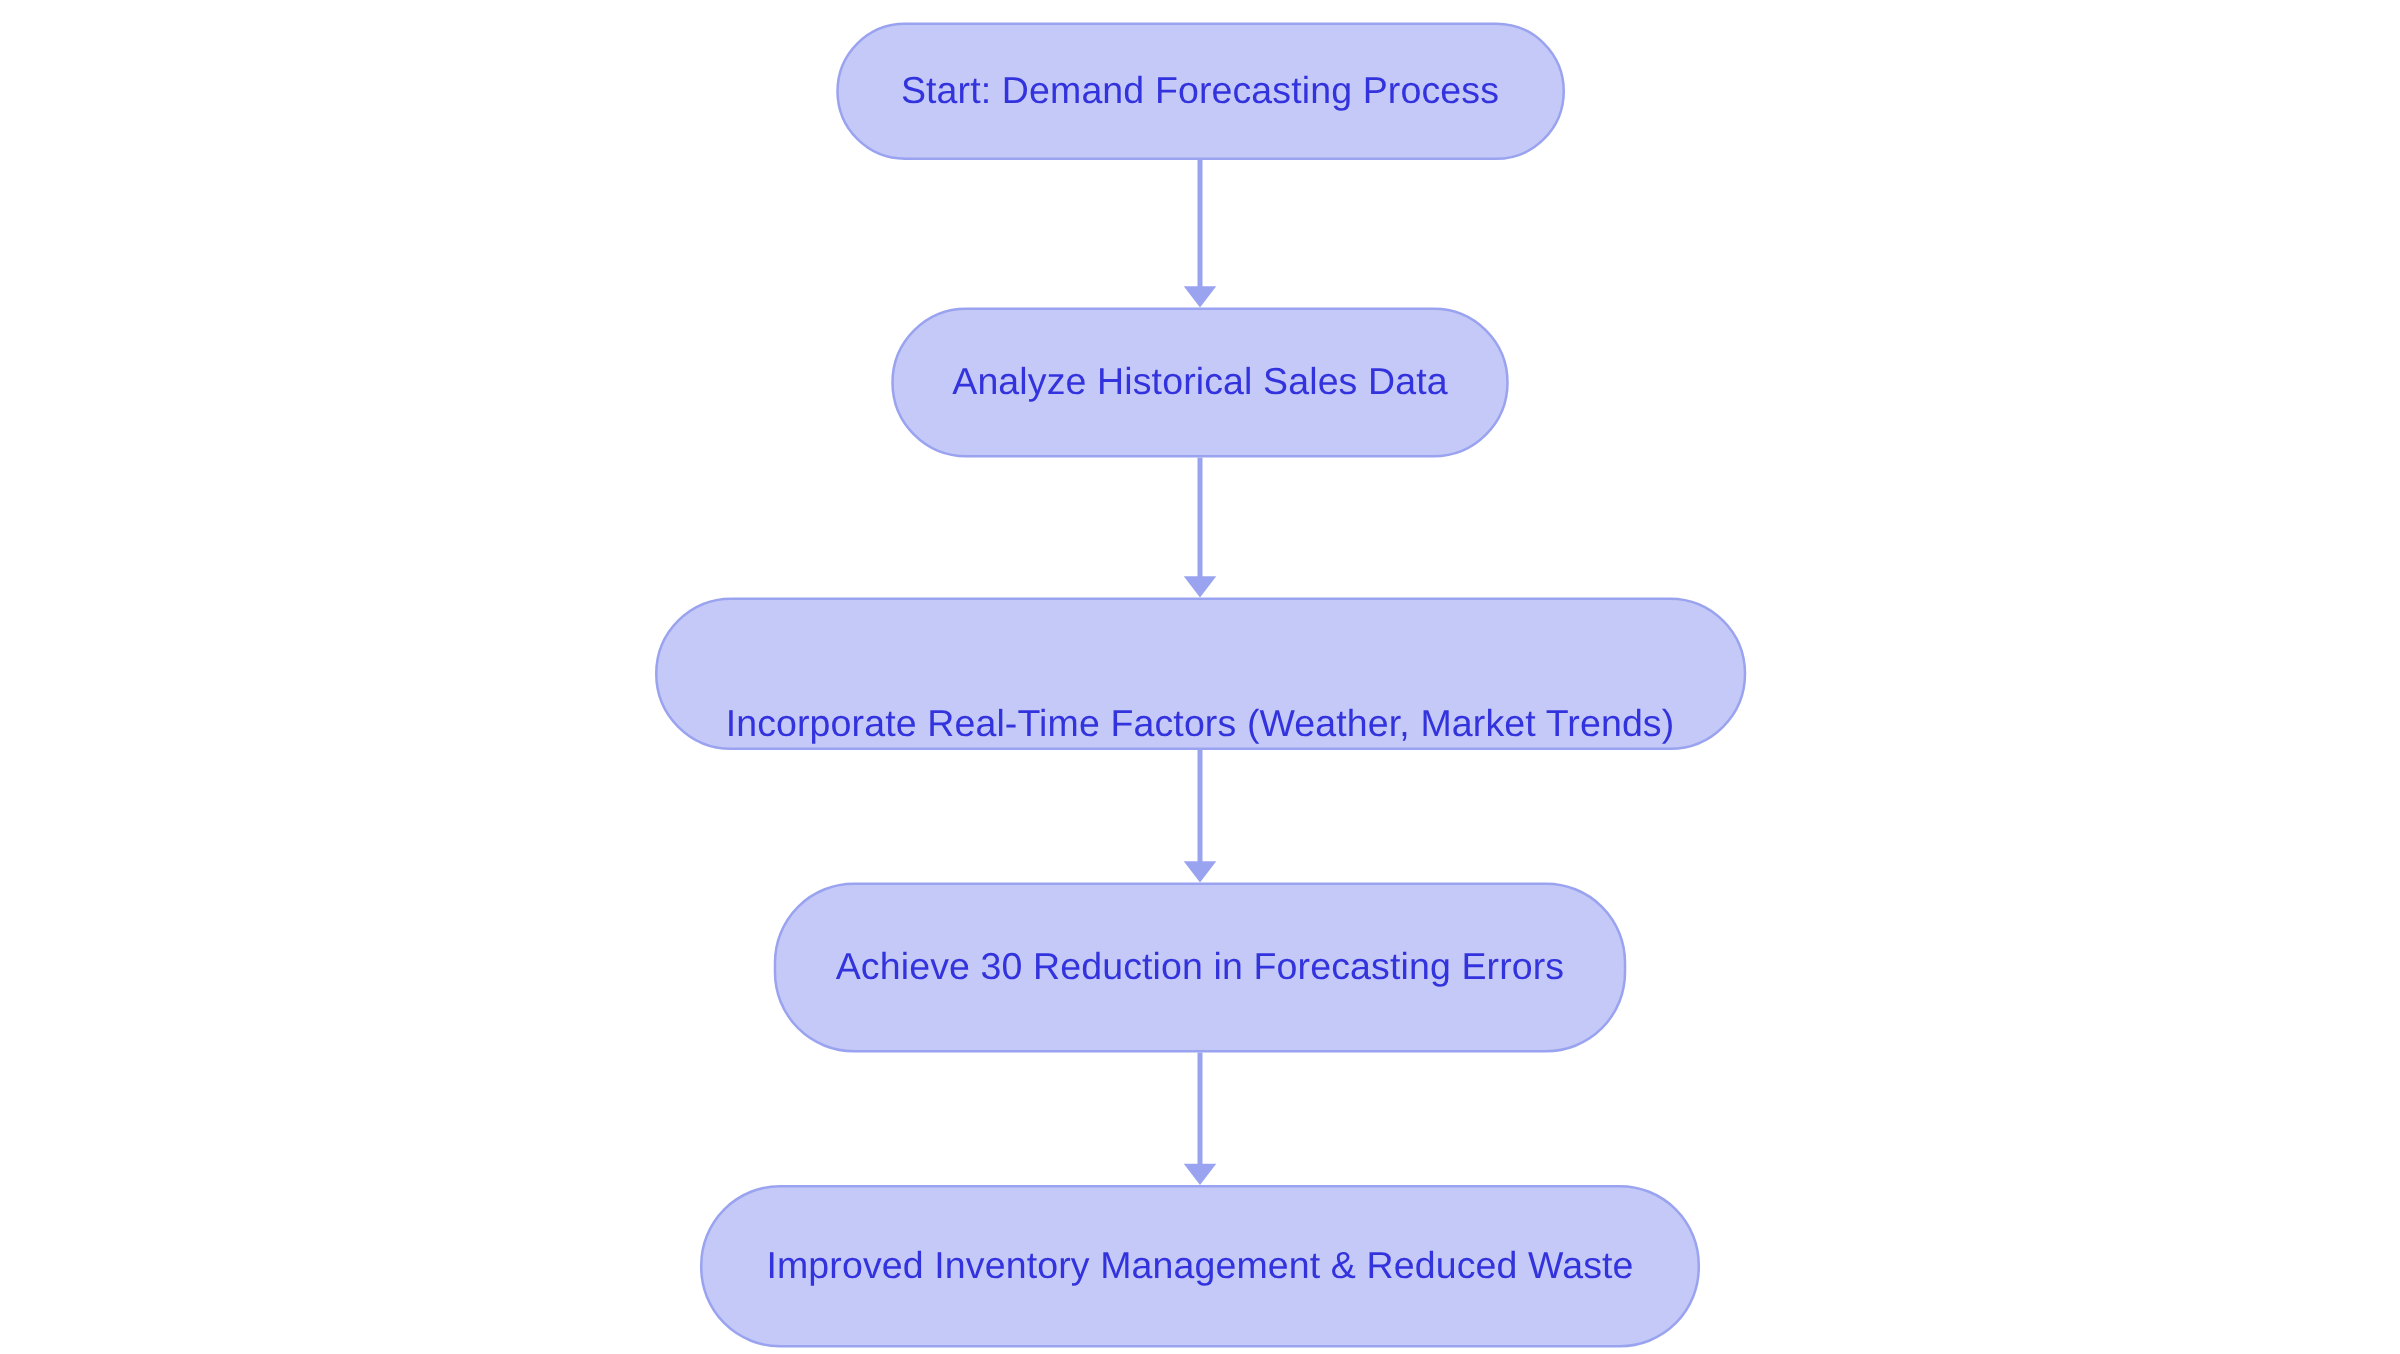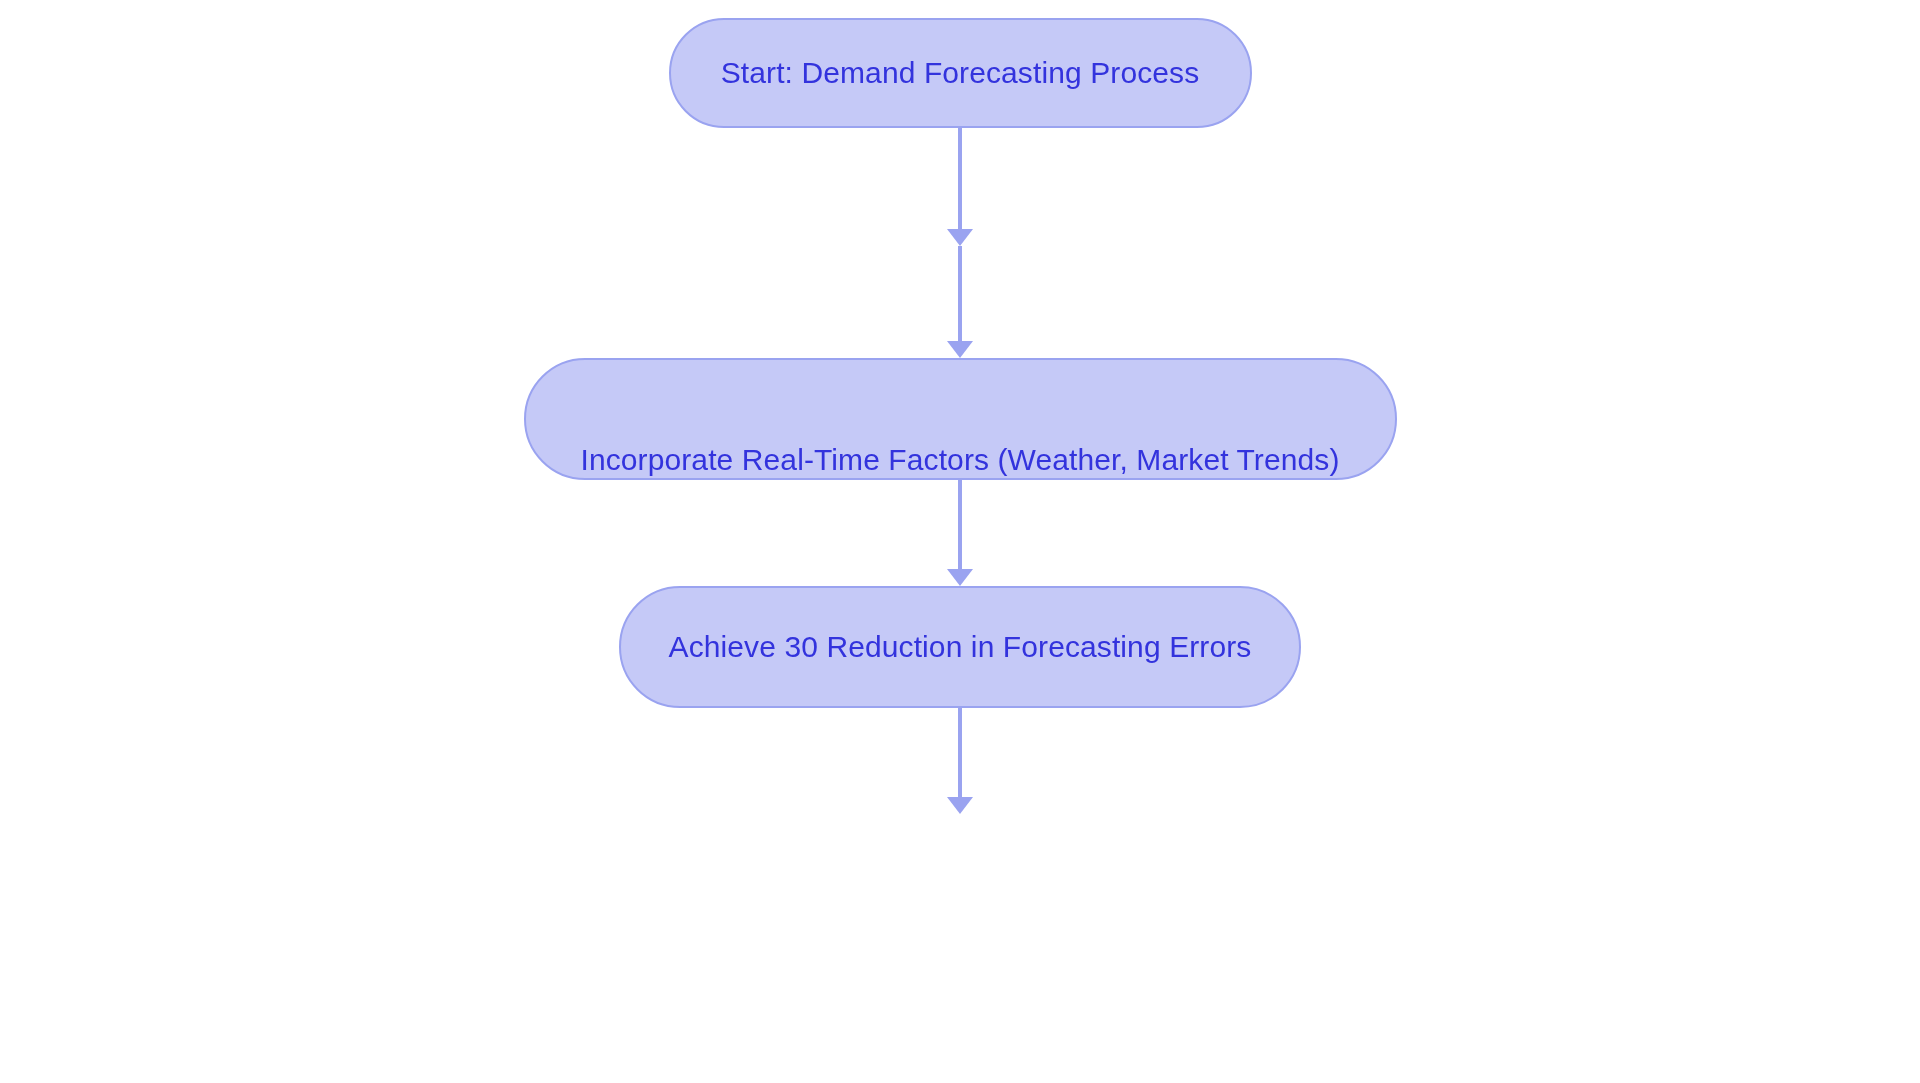--- a/index.html
+++ b/index.html
@@ -51,21 +51,21 @@
     letter-spacing: 0.1px;
     line-height: 1.2;
     padding: 0 40px;
     white-space: nowrap;
   }
 
   
   .node-1 { width: 583px; height: 110px; margin-top: 18px; }
   .node-2 { width: 494px; height: 120px; }
   .node-3 { width: 873px; height: 122px; align-items: flex-end; }
-  .node-4 { width: 682px; height: 122px; }
+  .node-4 { width: 682px; height: 136px; }
   .node-5 { width: 800px; height: 130px; }
 
   
   .connector {
     position: relative;
     width: 26px;
     display: flex;
     flex-direction: column;
     align-items: center;
     justify-content: flex-start;
@@ -97,20 +97,23 @@
 
     <div class="node node-1">
       <span>Start: Demand Forecasting Process</span>
     </div>
 
     <div class="connector conn-1">
       <div class="stem"></div>
       <div class="head"></div>
     </div>
 
+    <div class="node node-2">
+      <span>Analyze Historical Sales Data</span>
+    </div>
 
     <div class="connector conn-2">
       <div class="stem"></div>
       <div class="head"></div>
     </div>
 
     <div class="node node-3">
       <span>Incorporate Real-Time Factors (Weather, Market Trends)</span>
     </div>
 
@@ -121,15 +124,18 @@
 
     <div class="node node-4">
       <span>Achieve 30 Reduction in Forecasting Errors</span>
     </div>
 
     <div class="connector conn-4">
       <div class="stem"></div>
       <div class="head"></div>
     </div>
 
+    <div class="node node-5">
+      <span>Improved Inventory Management &amp; Reduced Waste</span>
+    </div>
 
   </div>
 </div>
 
 </body></html>

